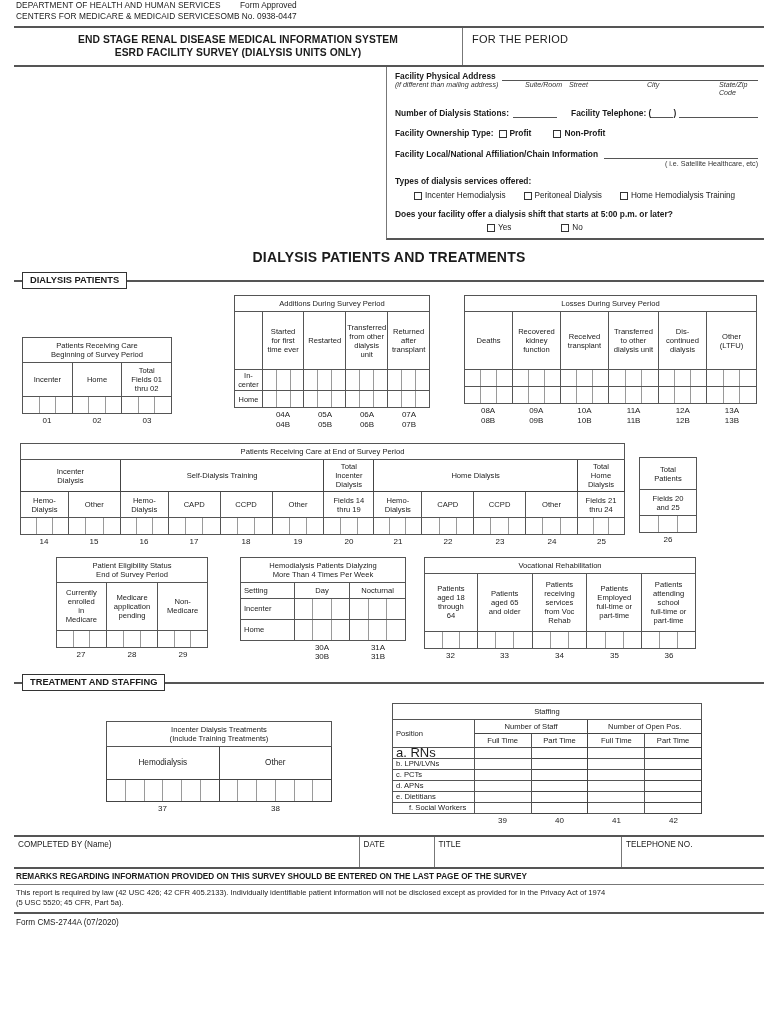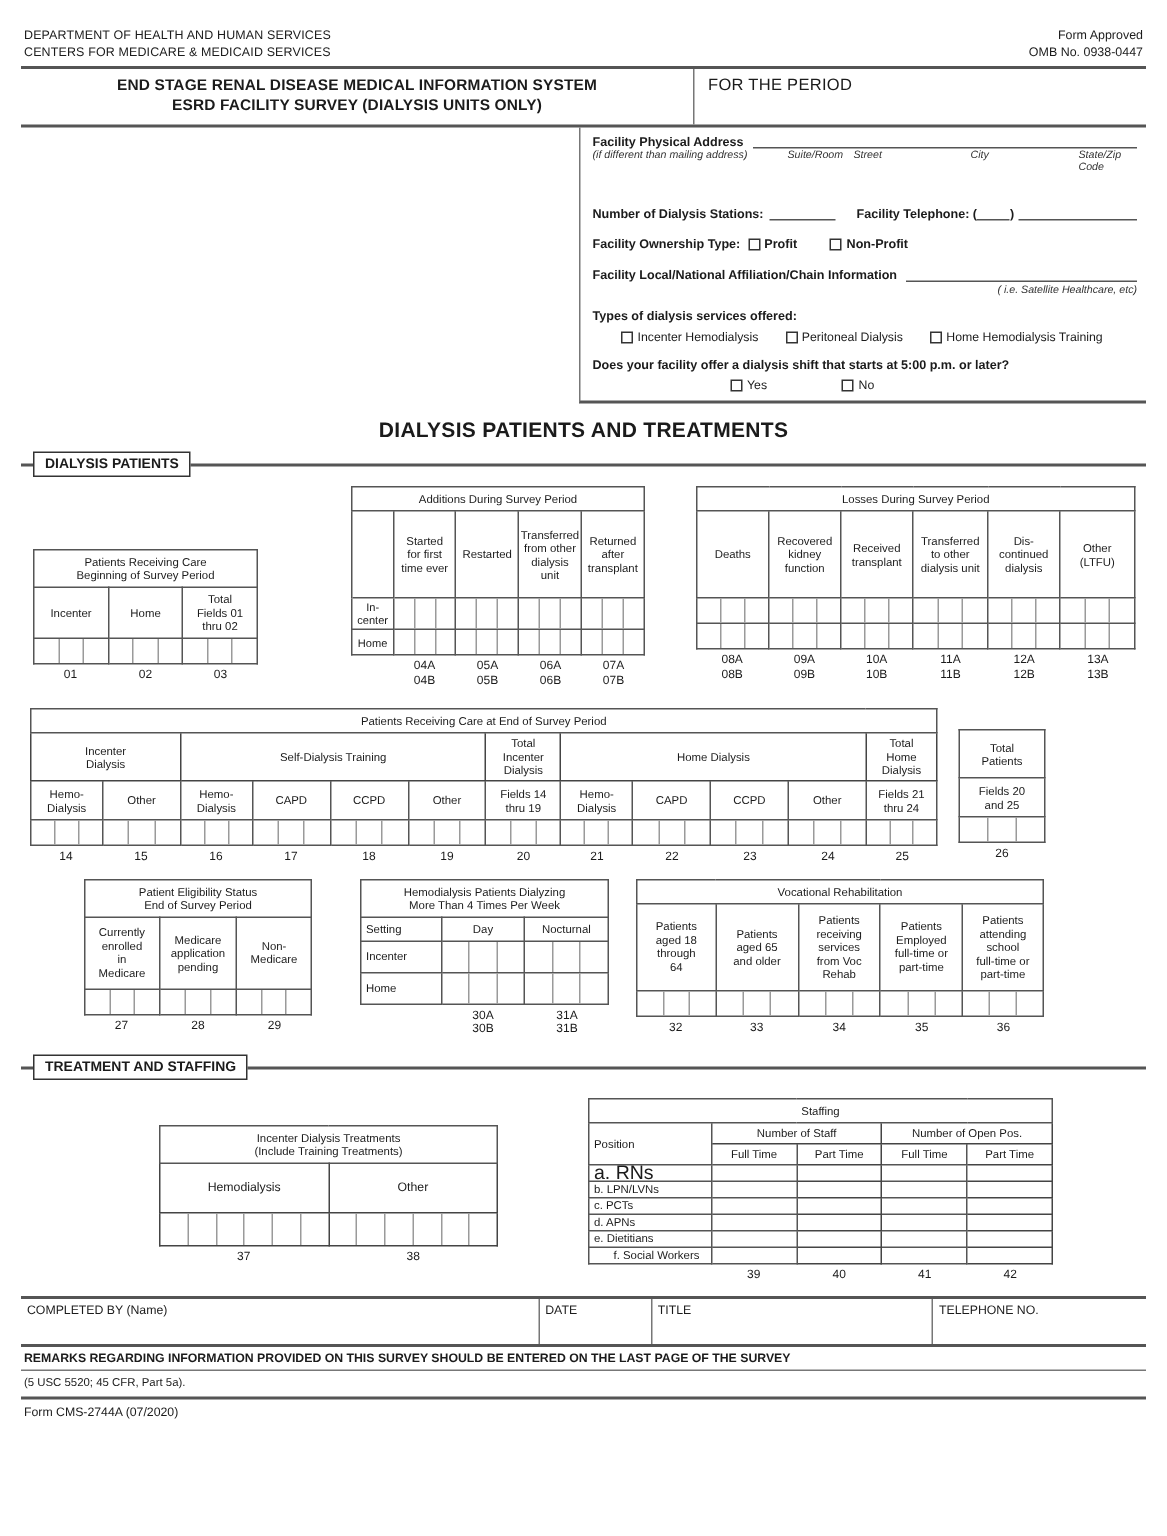--- a/index.html
+++ b/index.html
@@ -12,42 +12,42 @@
     font-size: 8px;
     -webkit-font-smoothing: antialiased;
   }
   .page { position: relative; width: 778px; height: 1024px; padding: 0 14px; }
 
   
   .rule-thick { border-top: 2px solid #555; }
   .rule-thin  { border-top: 1px solid #777; }
 
   
-  .hdr-top { display:flex; justify-content:space-between; align-items:flex-start; padding: 18px 2px 4px 2px; }
+  .hdr-top { display:flex; align-items:flex-start; padding: 0 2px 4px 2px; }
   .hdr-agency { font-size: 8.3px; line-height: 11px; letter-spacing:.1px; }
   .hdr-approved { font-size: 8.3px; line-height: 11px; text-align: right; }
 
   .titleblock { display:flex; border-top: 2px solid #555; border-bottom: 2px solid #555; }
   .titleblock .tl {
      flex: 0 0 448px; text-align:center; font-weight:bold; font-size:10.3px;
      line-height: 13px; padding: 5px 2px 6px 2px; letter-spacing:.1px;
   }
   .titleblock .tr {
      flex:1; border-left: 1px solid #777; padding: 5px 0 6px 9px;
      font-size: 11px; letter-spacing: .2px;
   }
 
   
   .facwrap { display:flex; }
   .facwrap .left { flex: 0 0 372px; }
   .facwrap .right { flex:1; border-left: 1px solid #777; border-bottom: 2px solid #555; padding: 4px 6px 6px 8px; }
 
   .fline { display:flex; align-items:flex-end; }
   .b { font-weight:bold; font-size:8.4px; }
-  .i { font-style: italic; font-size:7.1px; color:#333; }
+  .i { font-size:7.1px; color:#333; }
   .ul { border-bottom: 1px solid #555; flex:1; height:10px; }
   .ul-sm { border-bottom: 1px solid #555; height:10px; }
 
   .subhdr { display:flex; margin-top:1px; }
   .subhdr span { font-style: italic; font-size:7.1px; color:#333; }
 
   .cbx { display:inline-block; width:8px; height:8px; border:1px solid #333; background:#fff; vertical-align:-1px; margin-right:3px; }
 
   
   .banner { text-align:center; font-weight:bold; font-size:14px; letter-spacing:.2px; padding: 9px 0 7px 0; }
@@ -122,21 +122,21 @@
         <span class="ul" style="margin-left:6px;"></span>
       </div>
       <div class="subhdr" style="margin-top:0;">
         <span class="i" style="flex:0 0 130px;">(if different than mailing address)</span>
         <span class="i" style="flex:0 0 44px;">Suite/Room</span>
         <span class="i" style="flex:0 0 78px;">Street</span>
         <span class="i" style="flex:0 0 72px;">City</span>
         <span class="i" style="flex:1;">State/Zip Code</span>
       </div>
 
-      <div class="fline" style="margin-top:22px;">
+      <div class="fline" style="margin-top:11px;">
         <span class="b">Number of Dialysis Stations:</span>
         <span class="ul-sm" style="width:44px;margin-left:4px;"></span>
         <span class="b" style="margin-left:14px;">Facility Telephone: (</span>
         <span class="ul-sm" style="width:22px;"></span>
         <span class="b">)</span>
         <span class="ul" style="margin-left:3px;"></span>
       </div>
 
       <div class="fline" style="margin-top:10px;">
         <span class="b">Facility Ownership Type:</span>
@@ -1180,19 +1180,20 @@
         <td style="width:19%;">
           <span>TELEPHONE NO.</span>
         </td>
       </tr>
     </tbody>
       </table>
     <div class="rule-thick"></div>
     <div class="remarks">REMARKS REGARDING INFORMATION PROVIDED ON THIS SURVEY SHOULD BE ENTERED ON THE LAST PAGE OF THE SURVEY</div>
     <div class="rule-thin"></div>
     <div class="legal">
+      <div>This report is required by law (42 USC 426; 42 CFR 405.2133). Individually identifiable patient information will not be disclosed except as provided for in the Privacy Act of 1974</div>
       <div>(5 USC 5520; 45 CFR, Part 5a).</div>
     </div>
     <div class="rule-thick"></div>
     <div class="formno">Form CMS-2744A  (07/2020)</div>
   </div>
 
 </div>
 
 </body></html>

